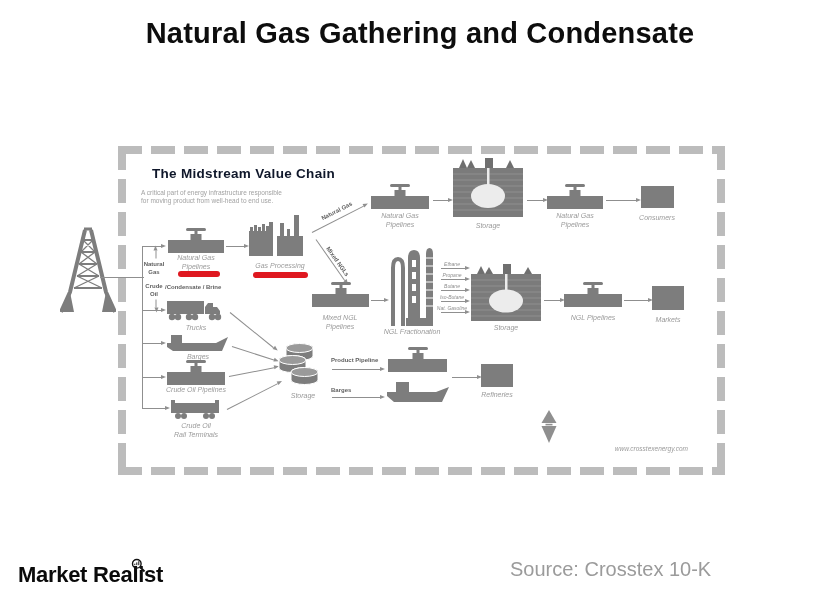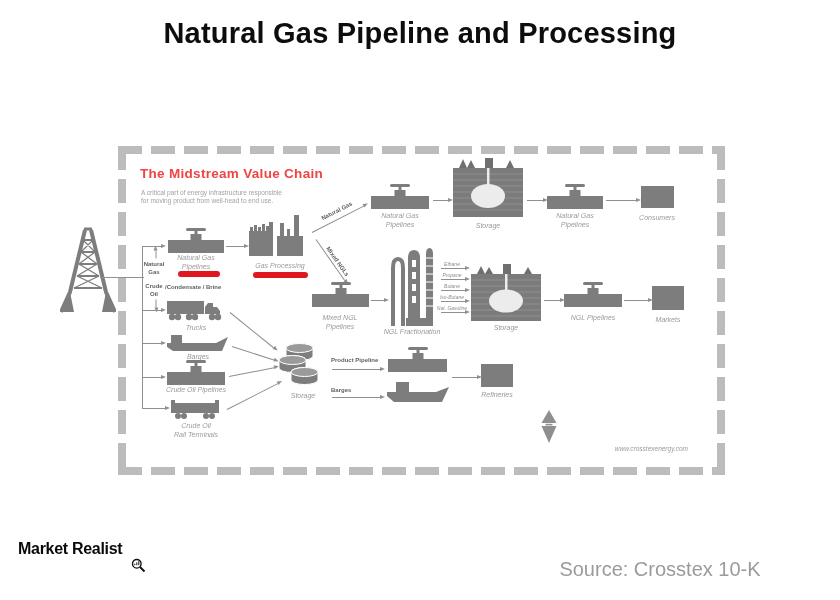--- a/index.html
+++ b/index.html
@@ -15,21 +15,21 @@
 
   
   .frame{position:absolute;left:118px;top:146px;width:607px;height:329px;}
   .edge{position:absolute;}
   .edge.t{left:0;top:0;width:100%;height:8px;background:repeating-linear-gradient(90deg,#bcbcbc 0 24px,transparent 24px 33px);}
   .edge.b{left:0;bottom:0;width:100%;height:8px;background:repeating-linear-gradient(90deg,#bcbcbc 0 24px,transparent 24px 33px);}
   .edge.l{left:0;top:0;width:8px;height:100%;background:repeating-linear-gradient(180deg,#bcbcbc 0 24px,transparent 24px 33px);}
   .edge.r{right:0;top:0;width:8px;height:100%;background:repeating-linear-gradient(180deg,#bcbcbc 0 24px,transparent 24px 33px);}
 
   
-  .dg-title{position:absolute;left:140px;top:166px;font-size:13.5px;font-weight:bold;color:#ef4444;letter-spacing:.3px;}
+  .dg-title{position:absolute;left:152px;top:166px;font-size:13.5px;font-weight:bold;color:#0f172a;letter-spacing:.3px;}
   .dg-sub{position:absolute;left:141px;top:189px;font-size:6.5px;line-height:8px;color:#a2a2a2;}
   .dg-sub span{display:block;}
   .nlabel{position:absolute;font-style:italic;color:#9a9a9a;font-size:7px;line-height:8.5px;text-align:center;}
   .nlabel span{display:block;}
   .dlabel{position:absolute;color:#5f5f5f;font-size:6px;font-weight:bold;line-height:8px;text-align:center;}
   .dlabel span{display:block;}
   .rot{transform-origin:0 0;white-space:nowrap;text-align:left;}
 
   
   .ln{position:absolute;background:#8f8f8f;}
@@ -47,30 +47,30 @@
   .grect{position:absolute;background:#7d7d7d;}
   .redbar{position:absolute;height:6px;border-radius:3px;background:#df1820;}
 
   .frac-label{position:absolute;width:46px;text-align:center;font-size:5px;font-style:italic;color:#8d8d8d;white-space:nowrap;}
 
   
   .cx-word{position:absolute;left:561px;top:415px;font-size:15px;letter-spacing:5.5px;color:#8a8a8a;}
   .cx-url{position:absolute;left:560px;top:445px;width:128px;text-align:right;font-size:6.5px;font-style:italic;color:#9a9a9a;}
 
   
-  .mr-logo{position:absolute;left:18px;top:540px;font-size:16px;font-weight:bold;color:#0a0a0a;letter-spacing:-0.3px;}
-  .source{position:absolute;right:30px;top:558px;width:300px;text-align:center;font-size:20px;color:#9b9b9b;}
+  .mr-logo{position:absolute;left:18px;top:562px;font-size:22px;font-weight:bold;color:#0a0a0a;letter-spacing:-0.3px;}
+  .source{position:absolute;right:30px;top:558px;width:300px;text-align:left;font-size:20px;color:#9b9b9b;}
 </style>
 </head>
 <body>
 
 <div class="stage">
 
   <h1 class="page-title">
-    <span>Natural Gas Pipeline and Processing</span>
+    <span>Natural Gas Gathering and Condensate</span>
   </h1>
 
   <div class="frame">
     <div class="edge t"></div>
     <div class="edge b"></div>
     <div class="edge l"></div>
     <div class="edge r"></div>
   </div>
 
   <div class="dg-title">The Midstream Value Chain</div>

